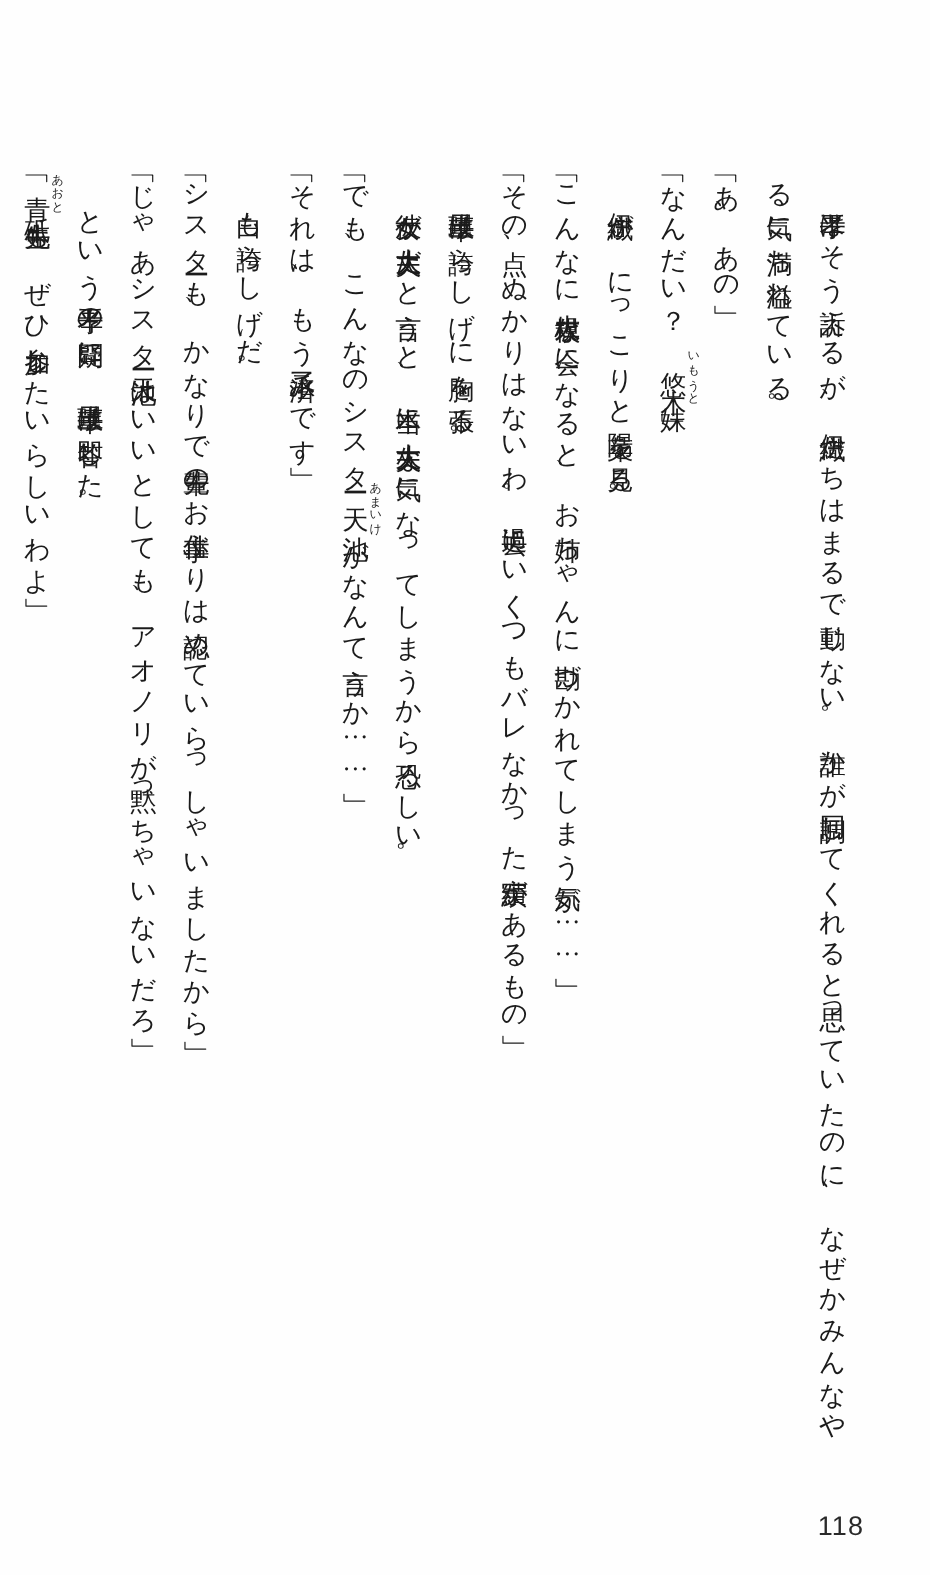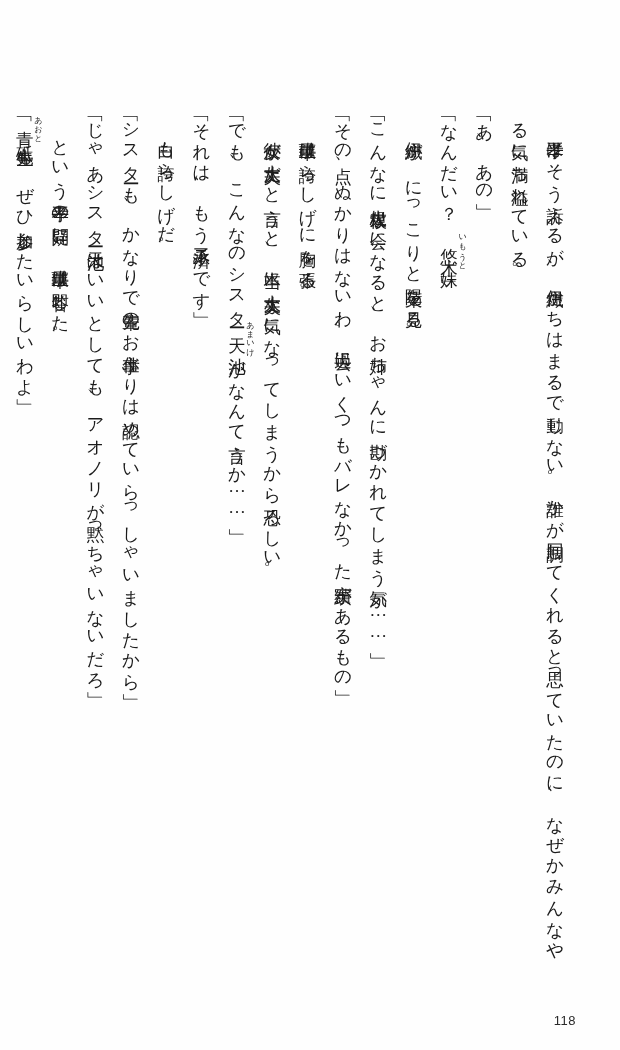--- a/index.html
+++ b/index.html
@@ -53,21 +53,21 @@
   rt {
     font-size: 8px;
     letter-spacing: 0.02em;
     color: #222;
     font-family: "Liberation Serif", "DejaVu Serif", serif;
   }
   .page-number {
     position: absolute;
     bottom: 22px;
     right: 44px;
-    font-size: 13px;
+    font-size: 18px;
     letter-spacing: 0.04em;
     color: #2a2a2a;
     font-family: "Liberation Sans", sans-serif;
   }
 </style>
 </head>
 <body>
 
 <div class="page">
 

